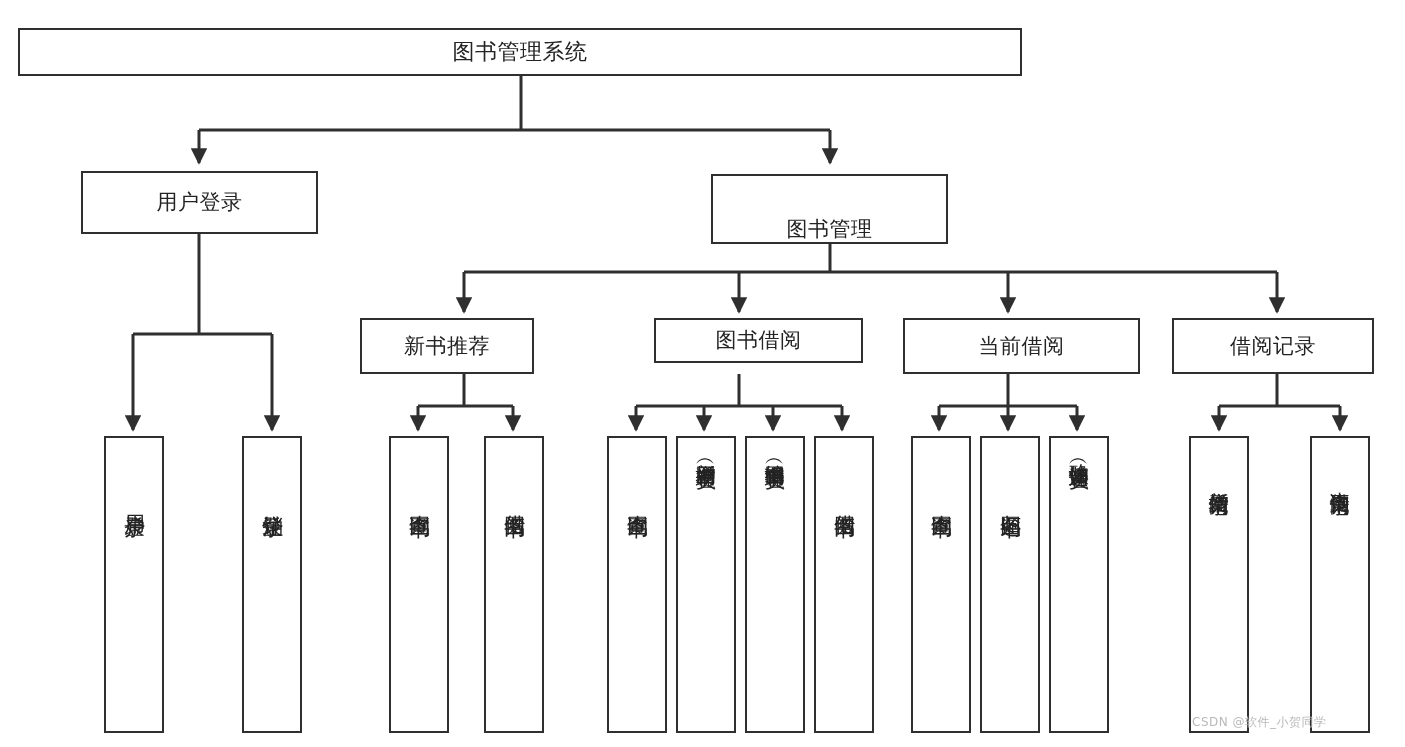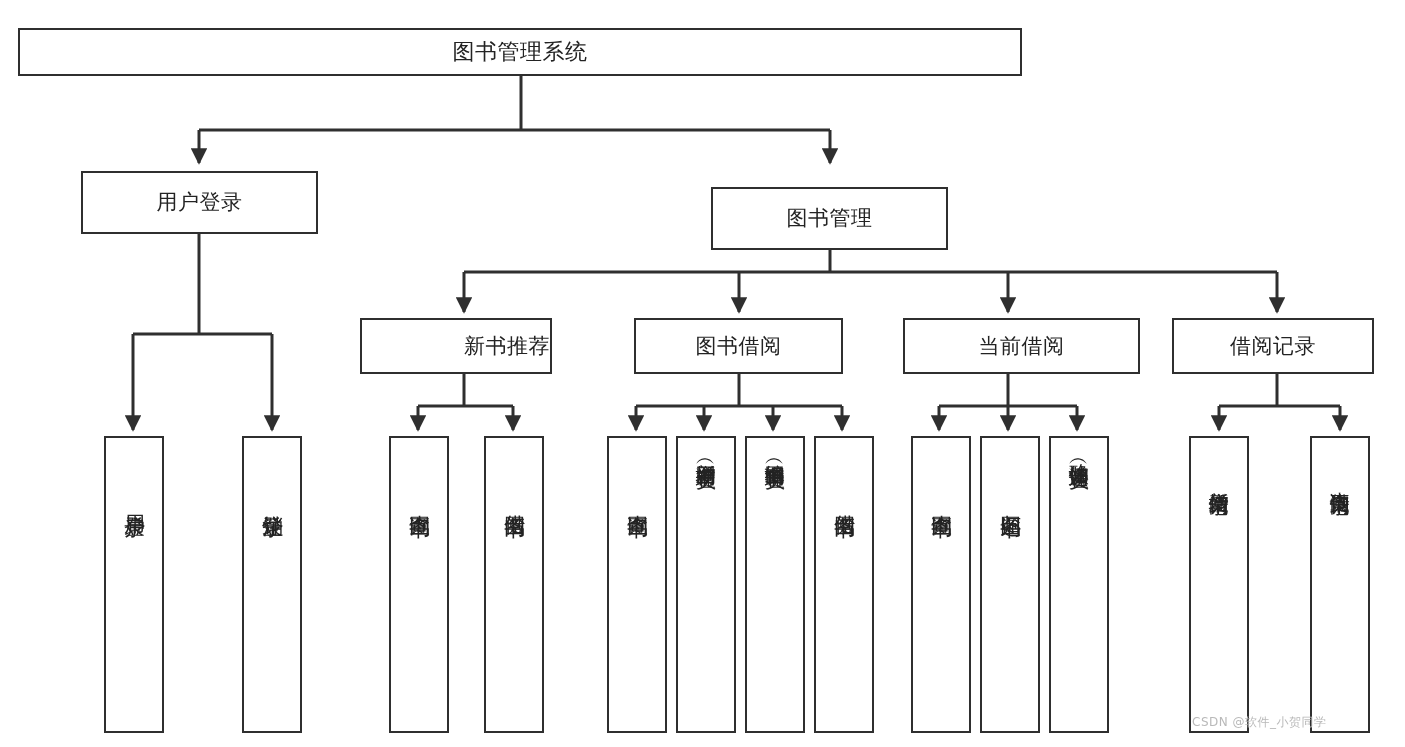--- a/index.html
+++ b/index.html
@@ -127,29 +127,29 @@
   </svg>
 
   <div class="node h-node" id="node-root" style="left:18px; top:12px; width:1004px; height:48px;margin-top:16px;">
     <span class="lbl">图书管理系统</span>
   </div>
 
   <div class="node h-node" style="left:81px; top:171px; width:237px; height:63px;">
     <span class="lbl">用户登录</span>
   </div>
 
-  <div class="node h-node" style="left:711px; top:187px; width:237px; height:63px;">
+  <div class="node h-node" style="left:711px; top:174px; width:237px; height:70px;align-items:flex-end;">
     <span class="lbl">图书管理</span>
   </div>
 
-  <div class="node h-node" style="left:360px; top:318px; width:192px; height:56px;justify-content:flex-end;">
+  <div class="node h-node" style="left:360px; top:318px; width:174px; height:56px;">
     <span class="lbl">新书推荐</span>
   </div>
 
-  <div class="node h-node" style="left:634px; top:318px; width:209px; height:56px;">
+  <div class="node h-node" style="left:654px; top:318px; width:209px; height:45px;">
     <span class="lbl">图书借阅</span>
   </div>
 
   <div class="node h-node" style="left:903px; top:318px; width:237px; height:56px;">
     <span class="lbl">当前借阅</span>
   </div>
 
   <div class="node h-node" style="left:1172px; top:318px; width:202px; height:56px;">
     <span class="lbl">借阅记录</span>
   </div>

